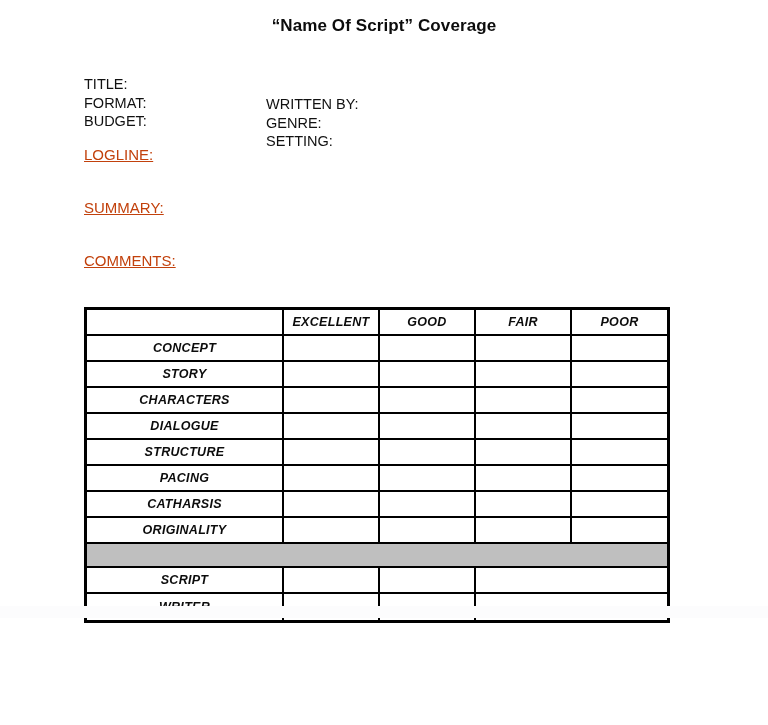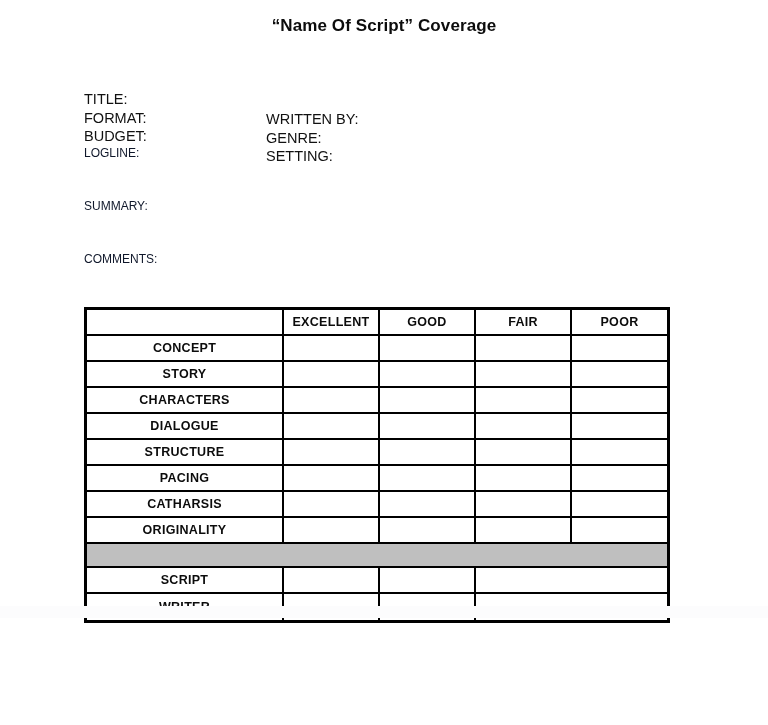--- a/index.html
+++ b/index.html
@@ -43,64 +43,66 @@
     text-align: center;
     font-size: 17px;
     font-weight: bold;
     letter-spacing: 0.1px;
     color: #0c0c0c;
   }
 
   
   .fields {
     position: absolute;
-    top: 90px;
+    top: 75px;
     left: 84px;
     width: 560px;
   }
   .field-row {
     display: flex;
     line-height: 18.5px;
     height: 18.5px;
   }
   .field-label {
     font-size: 14.5px;
     font-weight: normal;
     color: #111111;
     white-space: nowrap;
   }
   .col-a { width: 182px; flex: 0 0 182px; }
   .col-b { flex: 1 1 auto; margin-top: 20px; }
 
   .single-field {
     position: absolute;
     left: 84px;
-    font-size: 12px;
-    color: #0f172a;
+    font-size: 15px;
+    color: #c2410c;
     white-space: nowrap;
+    text-decoration: underline;
   }
   .f-logline  { top: 146px; }
   .f-summary  { top: 199px; }
   .f-comments { top: 252px; }
 
   
   .grid {
     position: absolute;
     left: 84px;
     top: 307px;
     width: 586px;
     border: 3px solid #000000;
     box-sizing: border-box;
     background: #ffffff;
   }
   table.coverage {
     border-collapse: separate;
     border-spacing: 0;
     width: 100%;
     table-layout: fixed;
+    font-style: italic;
   }
   table.coverage td {
     border-right: 2px solid #000000;
     border-bottom: 2px solid #000000;
     height: 26px;
     padding: 0 2px;
     text-align: center;
     vertical-align: middle;
     font-size: 12.5px;
     font-weight: bold;

